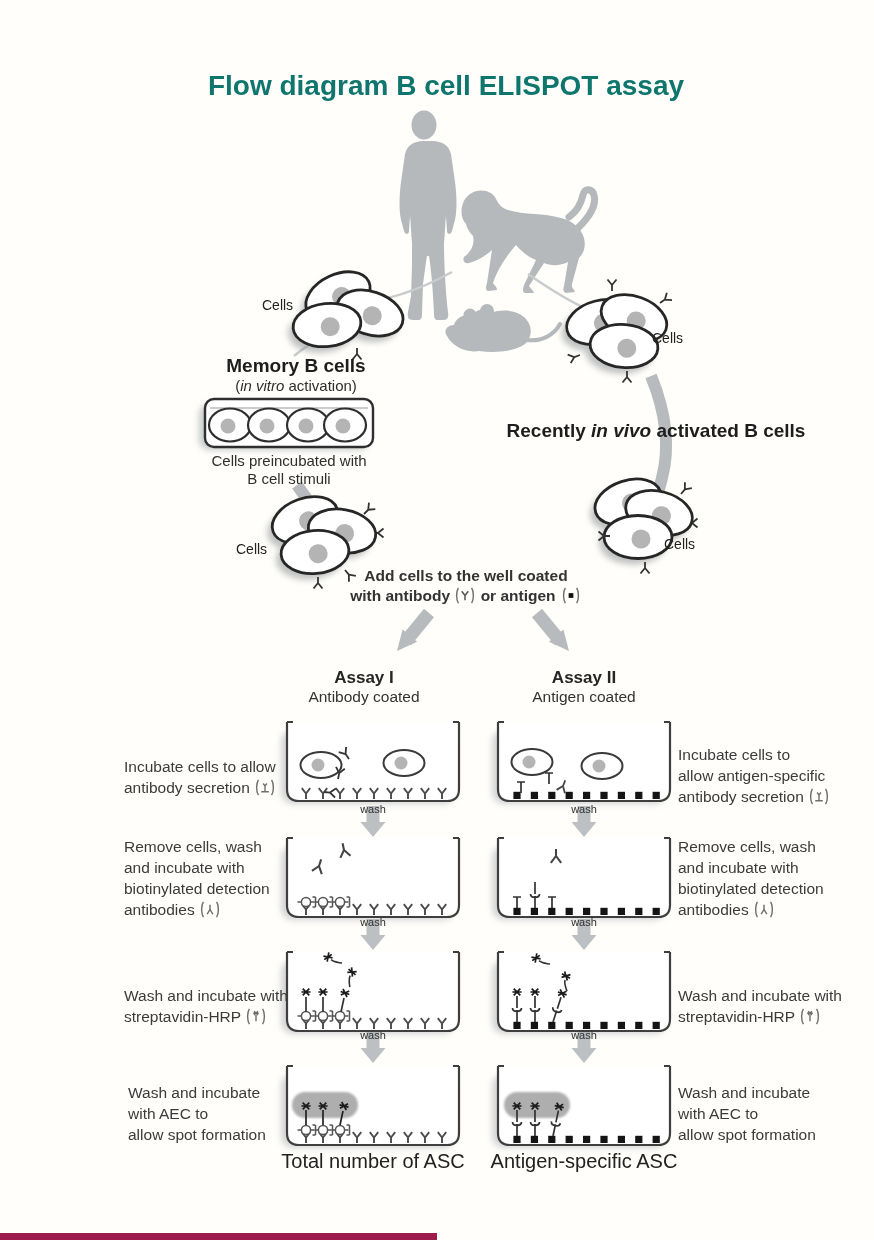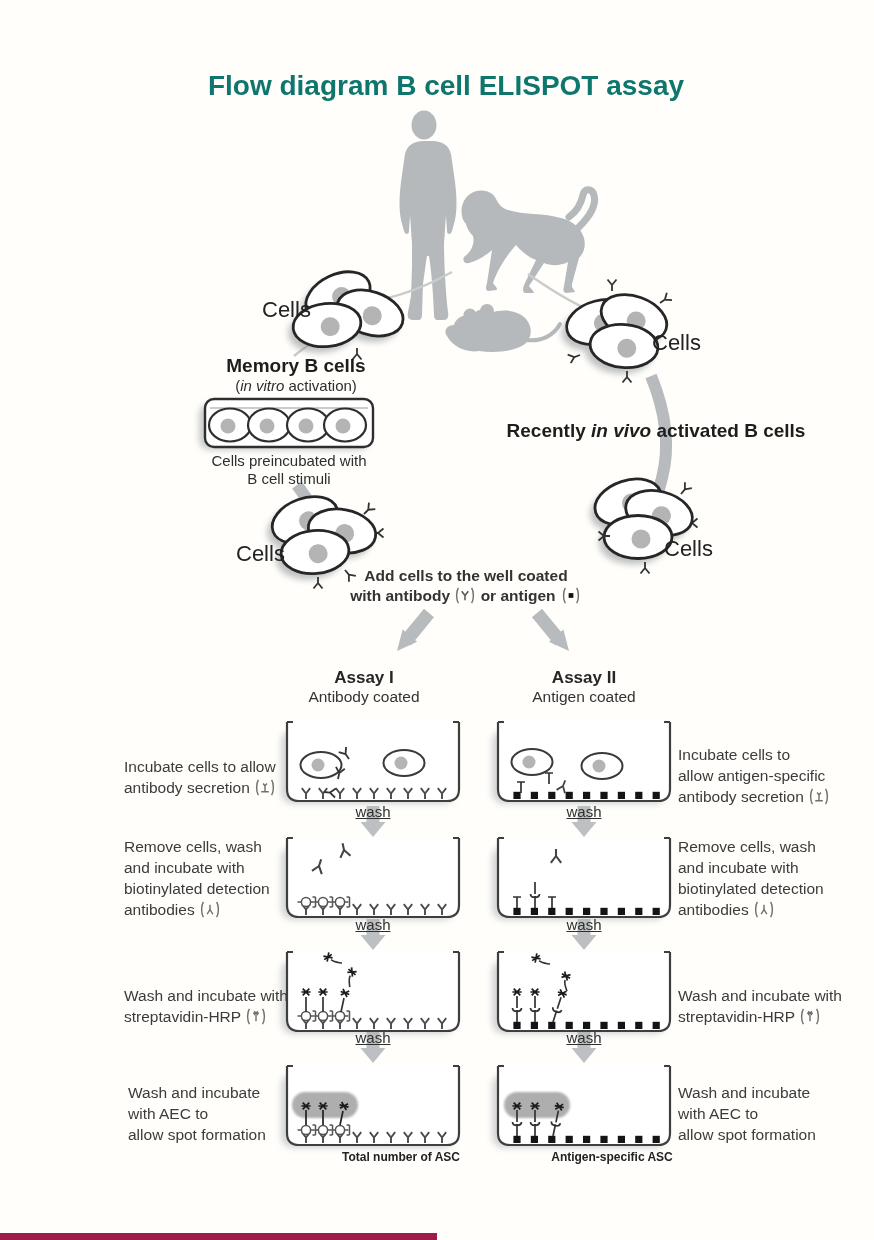--- a/index.html
+++ b/index.html
@@ -2,28 +2,28 @@
 <html><head>
 <meta charset="utf-8">
 <style>
   html,body{margin:0;padding:0;background:#fffefb;}
   .canvas{position:relative;width:874px;height:1240px;background:#fffefb;
           font-family:"Liberation Sans","DejaVu Sans",sans-serif;color:#3b3b3b;overflow:hidden;}
   .abs{position:absolute;}
   .ctr{transform:translateX(-50%);text-align:center;}
   .pre{white-space:pre-line;}
   #title{top:42px;left:446px;font-size:28px;font-weight:bold;color:#0f766e;white-space:nowrap;margin-top:28px;}
-  .cellslbl{font-size:22px;color:#222;}
+  .cellslbl{font-size:14px;color:#222;}
   .h-bold{font-size:19px;font-weight:bold;color:#1d1d1d;line-height:1.15;}
   .sub{font-size:15px;color:#2e2e2e;line-height:1.2;}
   .step{font-size:15.5px;line-height:21px;color:#3b3b3b;}
-  .wash{font-size:15px;color:#2f2f2f;text-decoration:underline;}
+  .wash{font-size:11px;color:#2f2f2f;}
   .assay-t{font-size:17px;font-weight:bold;color:#262626;line-height:1.2;}
   .assay-s{font-size:15.5px;color:#333;}
-  .result{font-size:12px;font-weight:700;color:#222;white-space:nowrap;margin-left:28px;}
+  .result{font-size:20px;font-weight:400;color:#222;white-space:nowrap;}
   .addtxt{font-size:15.5px;color:#333;line-height:20px;font-weight:bold;}
   i{font-style:italic;}
   .sym{width:22px;height:17px;vertical-align:-3px;}
 </style>
 </head>
 <body>
 
 <div class="canvas">
 
 <svg width="874" height="1240" viewBox="0 0 874 1240" class="abs" style="left:0;top:0" xmlns="http://www.w3.org/2000/svg">

